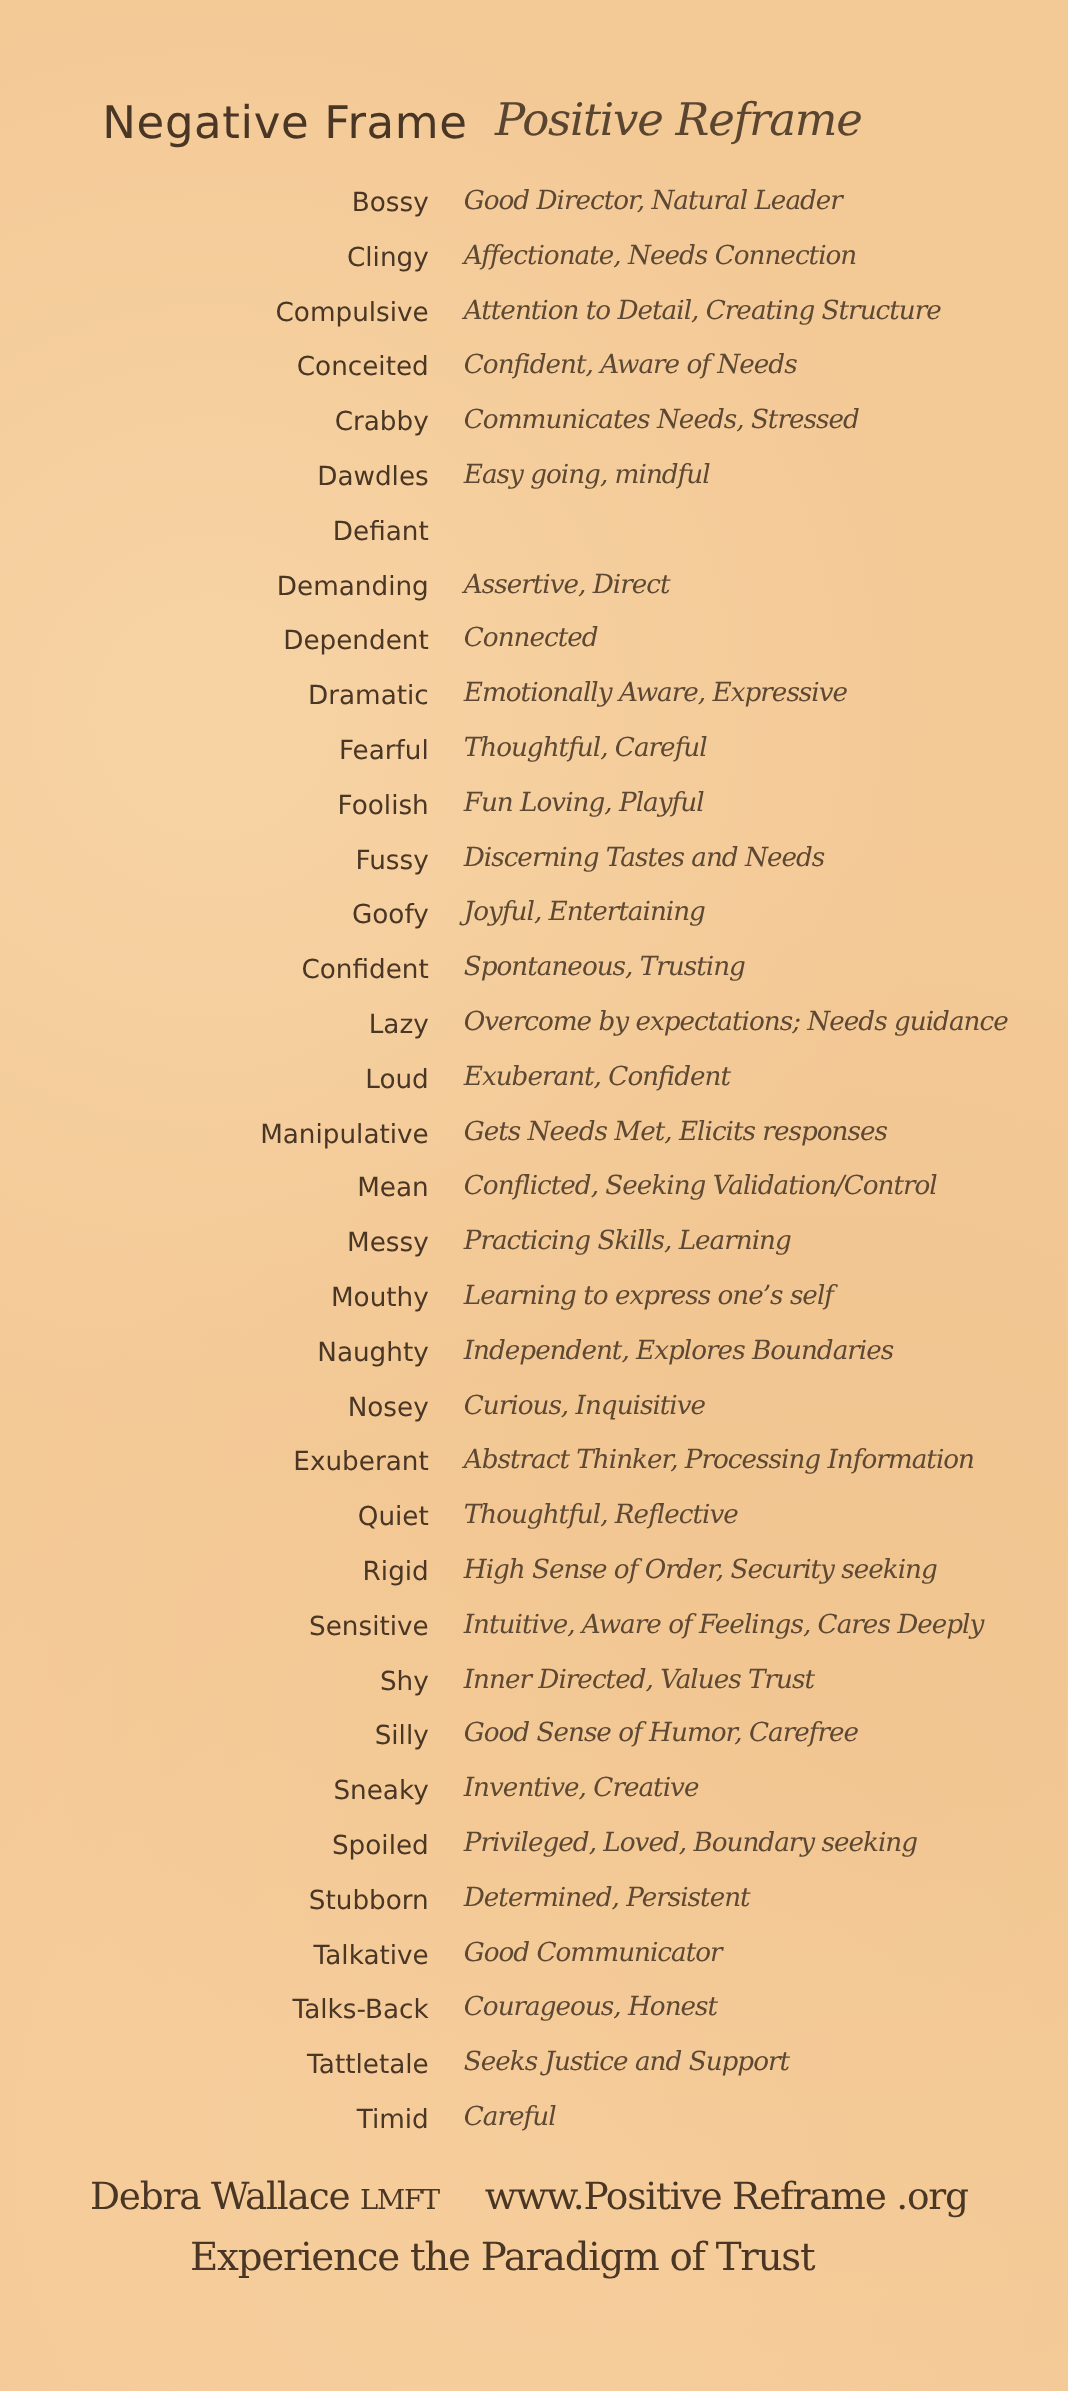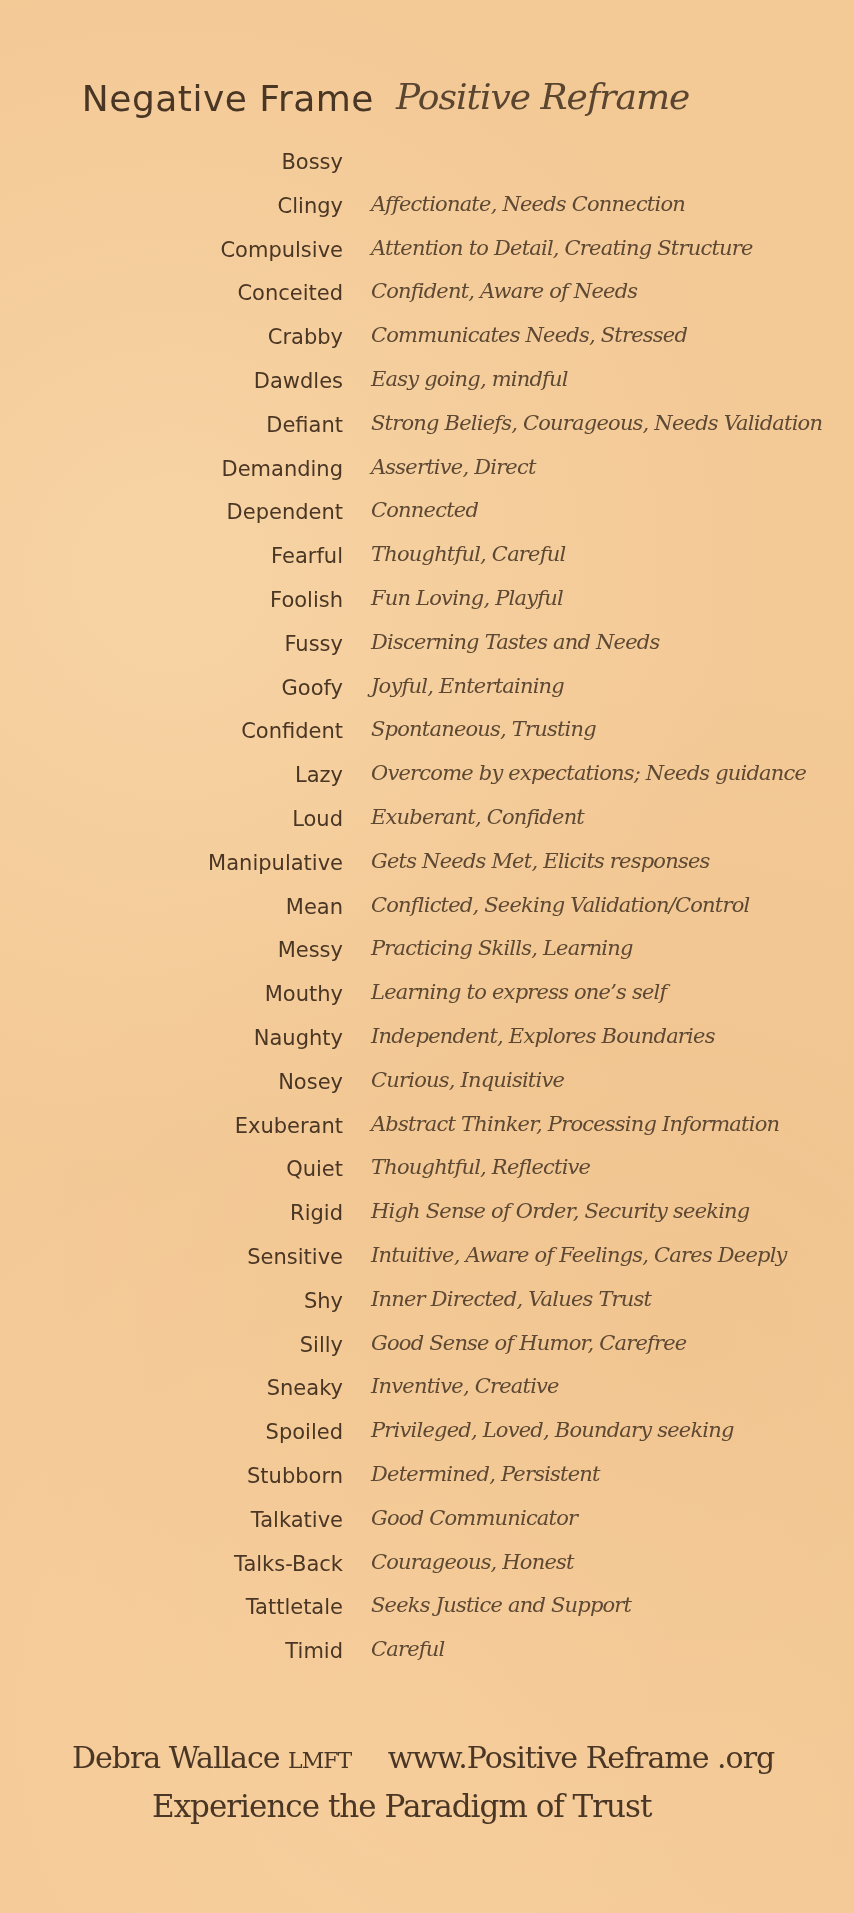--- a/index.html
+++ b/index.html
@@ -27,20 +27,21 @@
 <body>
 
 <div class="header">
   <span class="h-neg">Negative Frame</span>
   <span class="h-pos">Positive Reframe</span>
 </div>
 
 <div class="rows" id="rows">
     <div class="row">
       <span class="neg">Bossy</span>
+      <span class="pos">Good Director, Natural Leader</span>
     </div>
     <div class="row">
       <span class="neg">Clingy</span>
       <span class="pos">Affectionate, Needs Connection</span>
     </div>
     <div class="row">
       <span class="neg">Compulsive</span>
       <span class="pos">Attention to Detail, Creating Structure</span>
     </div>
     <div class="row">
@@ -50,29 +51,32 @@
     <div class="row">
       <span class="neg">Crabby</span>
       <span class="pos">Communicates Needs, Stressed</span>
     </div>
     <div class="row">
       <span class="neg">Dawdles</span>
       <span class="pos">Easy going, mindful</span>
     </div>
     <div class="row">
       <span class="neg">Defiant</span>
-      <span class="pos">Strong Beliefs, Courageous, Needs Validation</span>
     </div>
     <div class="row">
       <span class="neg">Demanding</span>
       <span class="pos">Assertive, Direct</span>
     </div>
     <div class="row">
       <span class="neg">Dependent</span>
       <span class="pos">Connected</span>
+    </div>
+    <div class="row">
+      <span class="neg">Dramatic</span>
+      <span class="pos">Emotionally Aware, Expressive</span>
     </div>
     <div class="row">
       <span class="neg">Fearful</span>
       <span class="pos">Thoughtful, Careful</span>
     </div>
     <div class="row">
       <span class="neg">Foolish</span>
       <span class="pos">Fun Loving, Playful</span>
     </div>
     <div class="row">

